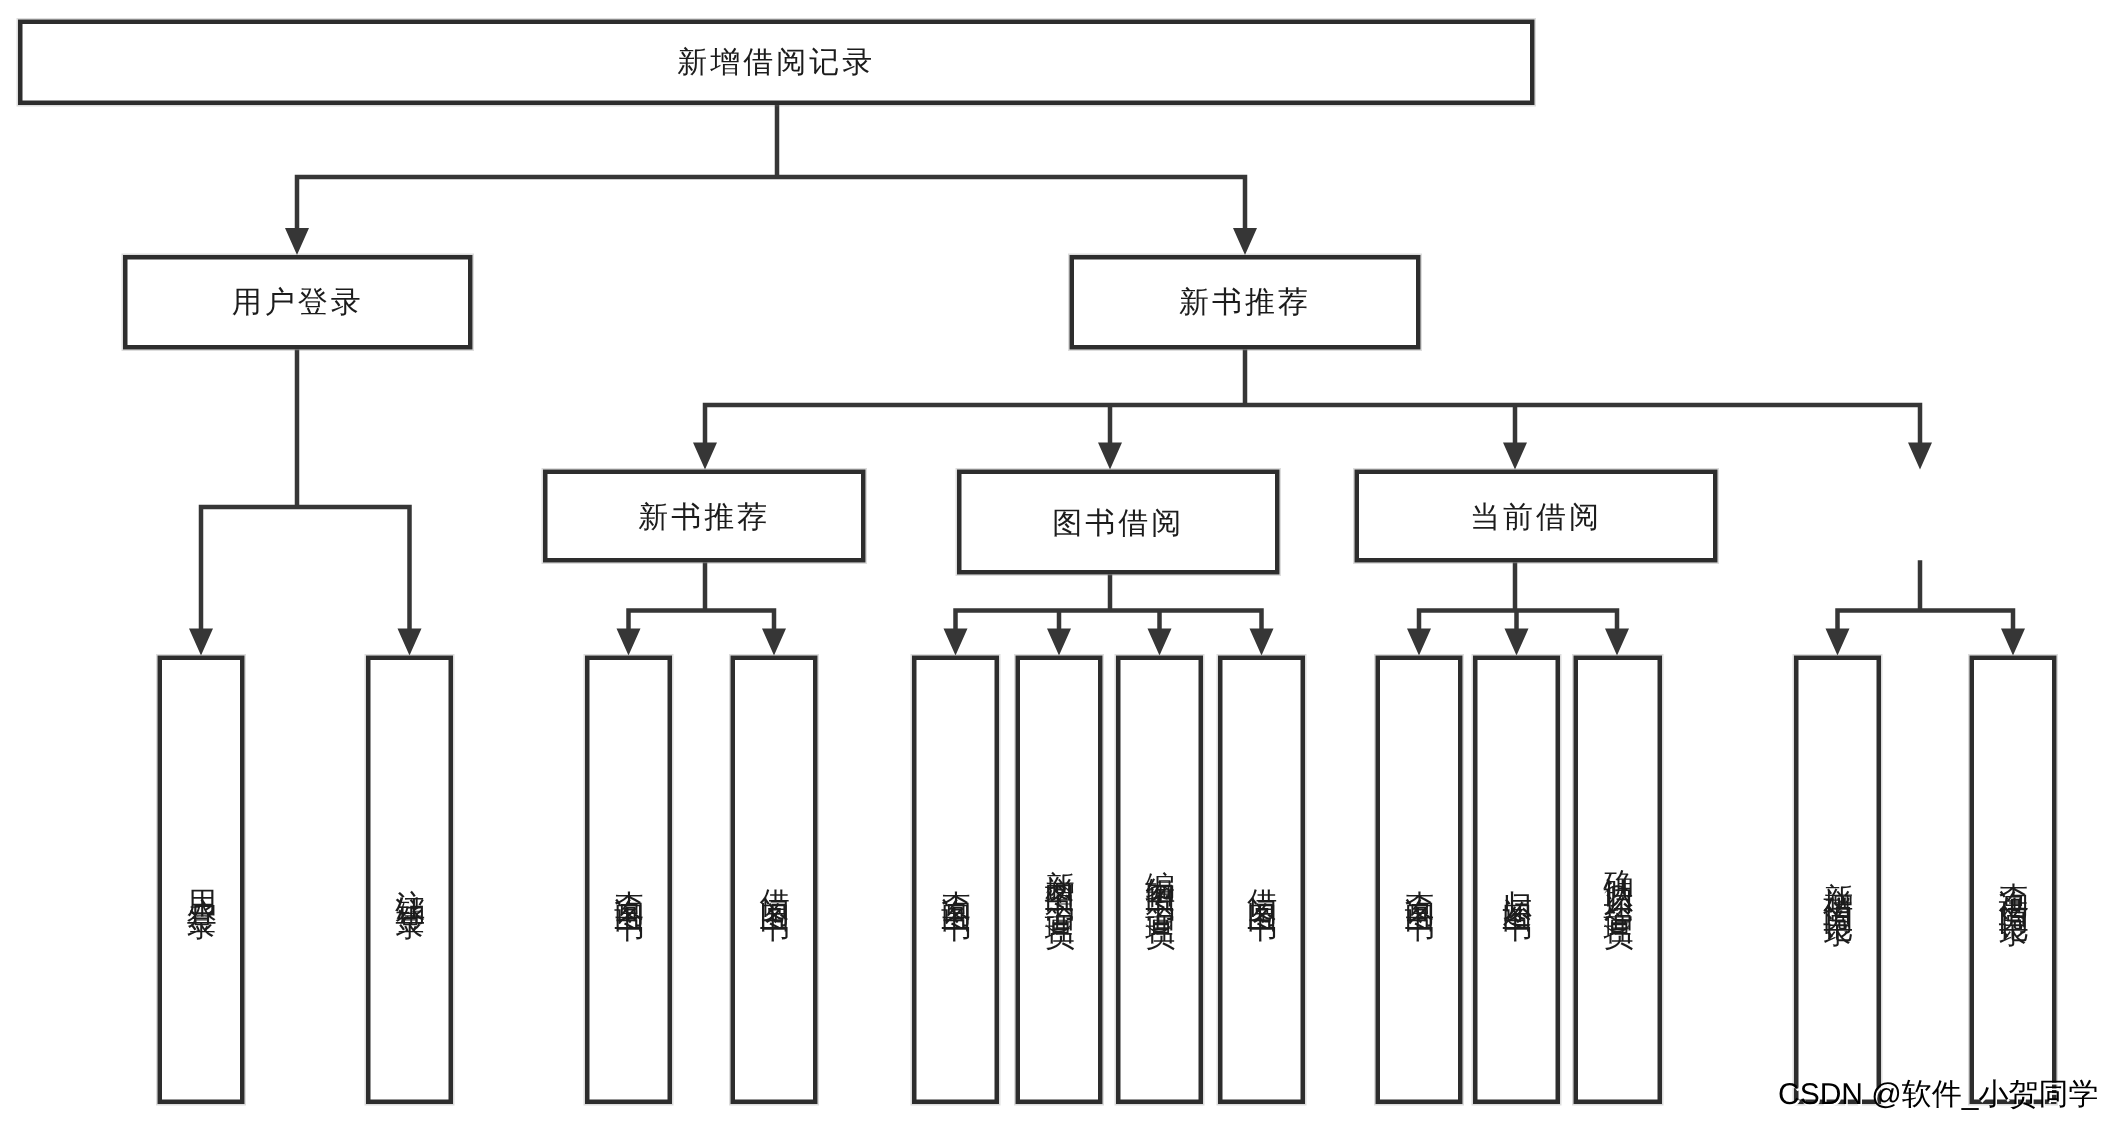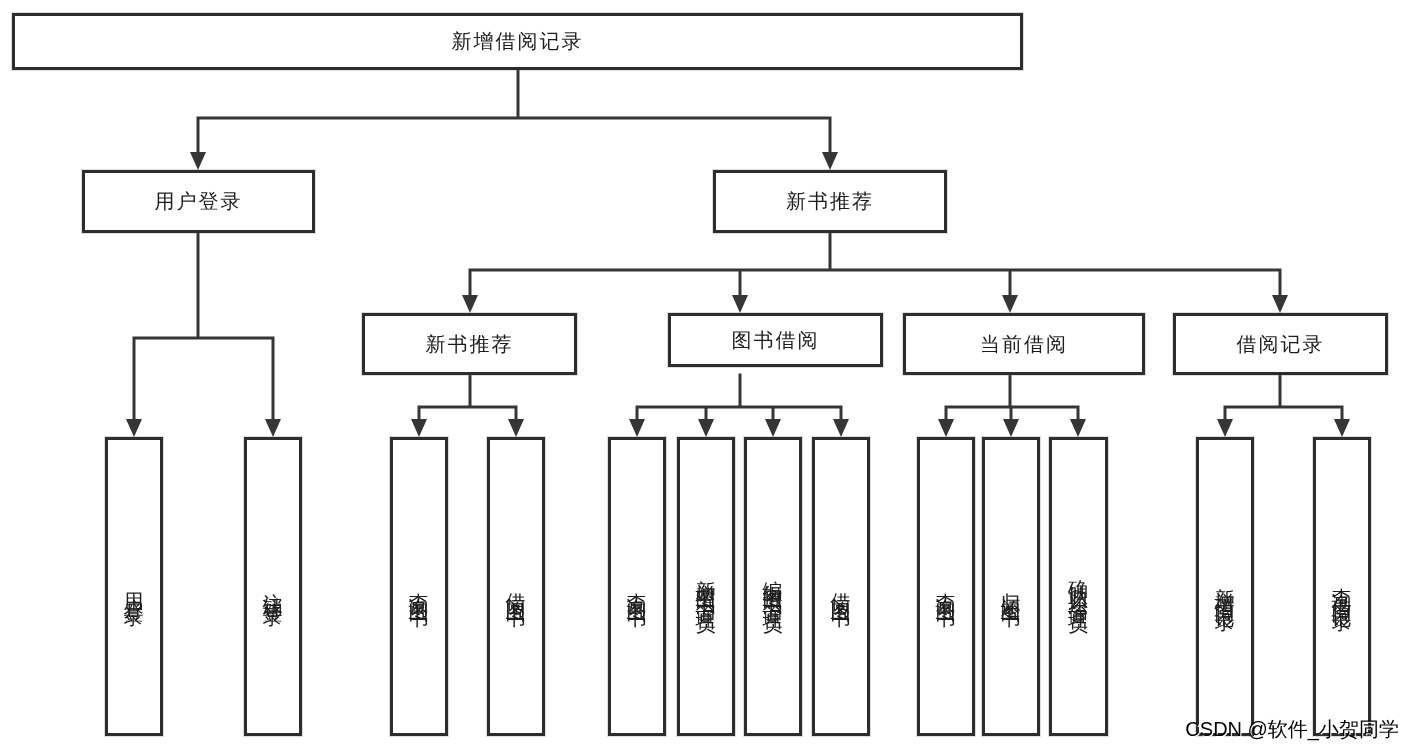--- a/index.html
+++ b/index.html
@@ -72,28 +72,25 @@
   <div class="node h" style="left:82px;top:170px;width:233px;height:63px">
     <span>用户登录</span>
   </div>
   <div class="node h" style="left:713px;top:170px;width:234px;height:63px">
     <span>新书推荐</span>
   </div>
 
   <div class="node h" style="left:362px;top:313px;width:215px;height:62px">
     <span>新书推荐</span>
   </div>
-  <div class="node h" style="left:668px;top:313px;width:215px;height:54px">
+  <div class="node h" style="left:638px;top:313px;width:215px;height:70px">
     <span>图书借阅</span>
   </div>
   <div class="node h" style="left:903px;top:313px;width:242px;height:62px">
     <span>当前借阅</span>
-  </div>
-  <div class="node h" style="left:1173px;top:313px;width:215px;height:62px">
-    <span>借阅记录</span>
   </div>
 
   <div class="node v" style="left:105px;top:437px;width:58px;height:299px">
     <span>用户登录</span>
   </div>
   <div class="node v" style="left:244px;top:437px;width:58px;height:299px">
     <span>注销登录</span>
   </div>
 
   <div class="node v" style="left:390px;top:437px;width:58px;height:299px">

